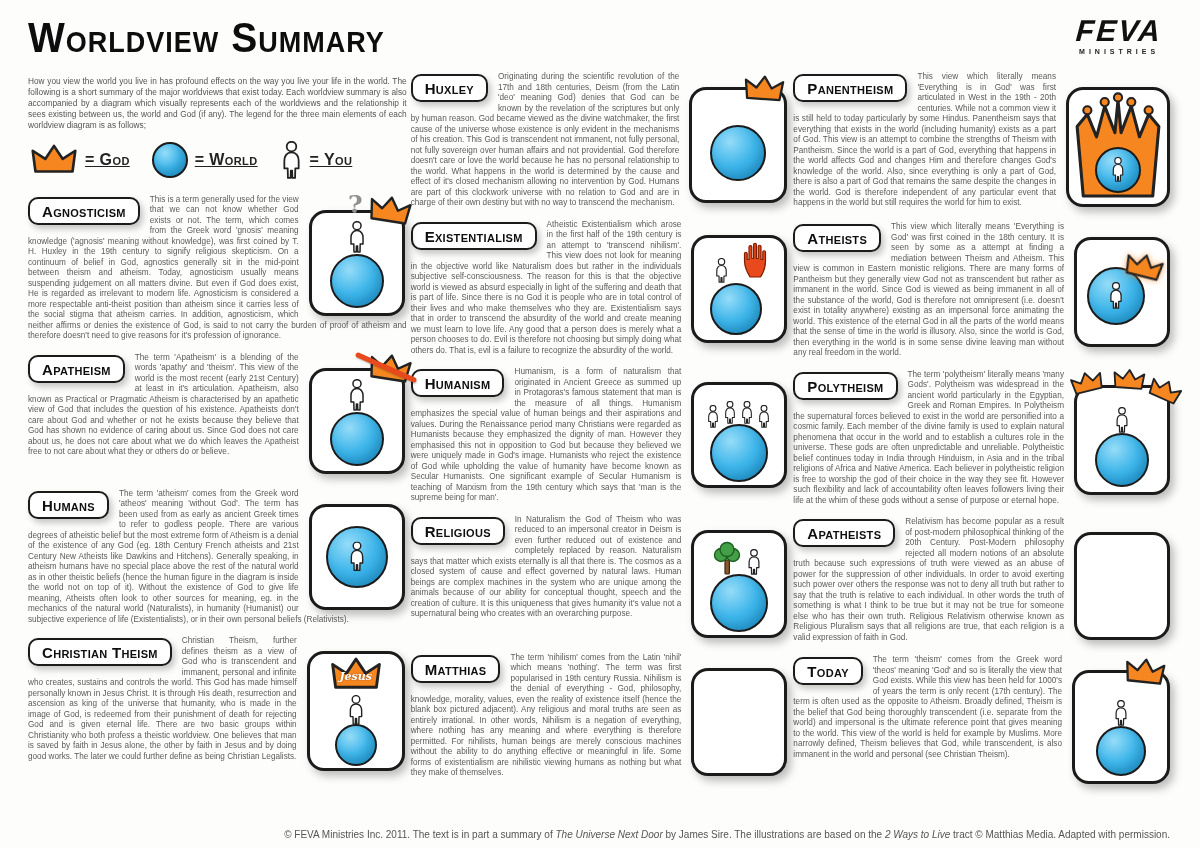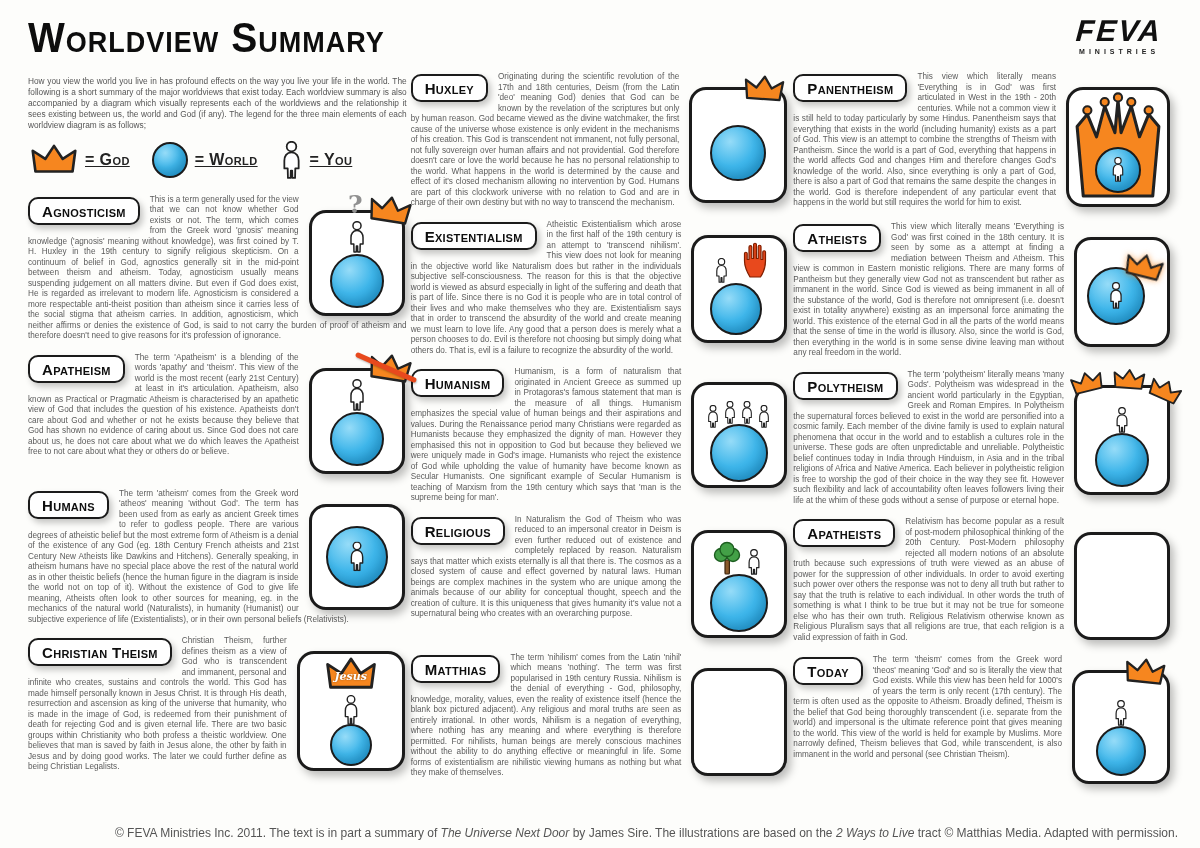--- a/index.html
+++ b/index.html
@@ -63,21 +63,21 @@
   .dg-apa { width:96px; height:106px; }
   .dg-apa .crown { width:44px; height:30px; top:-15px; right:-7px; transform:rotate(9deg); }
   .dg-apa .slash { position:absolute; top:-3px; right:-14px; width:66px; height:5px; background:#e8491d; border-radius:3px; transform:rotate(24deg); z-index:4; box-shadow:1px 1px 2px rgba(0,0,0,.25); }
   .dg-apa .person { width:19px; height:32px; top:11px; left:50%; transform:translateX(-50%); }
   .dg-apa .sphere { width:54px; height:54px; bottom:8px; left:50%; transform:translateX(-50%); }
   
   .dg-ath { width:96px; height:106px; }
   .dg-ath .sphere { width:62px; height:62px; top:50%; left:50%; transform:translate(-50%,-50%); }
   .dg-ath .person { width:18px; height:30px; top:50%; left:50%; transform:translate(-50%,-52%); }
   
-  .dg-chr { width:108px; height:120px; }
+  .dg-chr { width:98px; height:120px; }
   .dg-chr .crown { width:54px; height:36px; top:5px; left:50%; transform:translateX(-50%); }
   .dg-chr .jesus { position:absolute; top:19px; left:50%; transform:translateX(-50%); z-index:4; color:#fff; font-size:11px; font-family:"DejaVu Serif", serif; font-style:italic; font-weight:700; text-shadow:0 0 2px rgba(0,0,0,.4); }
   .dg-chr .person { width:18px; height:30px; top:44px; left:50%; transform:translateX(-50%); }
   .dg-chr .sphere { width:42px; height:42px; bottom:5px; left:50%; transform:translateX(-50%); }
   
   .dg-dei { width:98px; height:116px; }
   .dg-dei .crown { width:42px; height:29px; top:-13px; right:2px; transform:rotate(4deg); }
   .dg-dei .sphere { width:56px; height:56px; top:38px; left:50%; transform:translateX(-50%); }
   
   .dg-exi { width:96px; height:108px; }
@@ -113,21 +113,21 @@
   .dg-pol .cb { width:34px; height:23px; top:-17px; right:24px; transform:rotate(4deg); }
   .dg-pol .cc { width:34px; height:23px; top:-6px; right:-12px; transform:rotate(24deg); }
   .dg-pol .person { width:16px; height:26px; top:22px; left:50%; transform:translateX(-50%); }
   .dg-pol .sphere { width:54px; height:54px; bottom:8px; left:50%; transform:translateX(-50%); }
   
   .dg-the { width:98px; height:114px; }
   .dg-the .crown { width:42px; height:29px; top:-13px; right:4px; transform:rotate(6deg); }
   .dg-the .person { width:16px; height:26px; top:30px; left:50%; transform:translateX(-50%); }
   .dg-the .sphere { width:50px; height:50px; bottom:8px; left:50%; transform:translateX(-50%); }
   
-  .footer { position:absolute; bottom:8px; right:22px; left:30px; text-align:right; font-size:12px; color:#555; }
+  .footer { position:absolute; bottom:8px; right:30px; left:30px; text-align:right; font-size:10px; color:#555; }
   .footer .it { font-style:italic; }
 </style>
 </head>
 <body>
 
 <svg width="0" height="0" style="position:absolute" aria-hidden="true">
   <defs>
     <symbol id="sym-crown" viewBox="0 0 44 30">
       <path d="M5 26 L2.5 7 L14 14.5 L22 2.5 L30 14.5 L41.5 7 L39 26 Z" fill="#F6861F" stroke="#222" stroke-width="2.4" stroke-linejoin="round"></path>
     </symbol>

